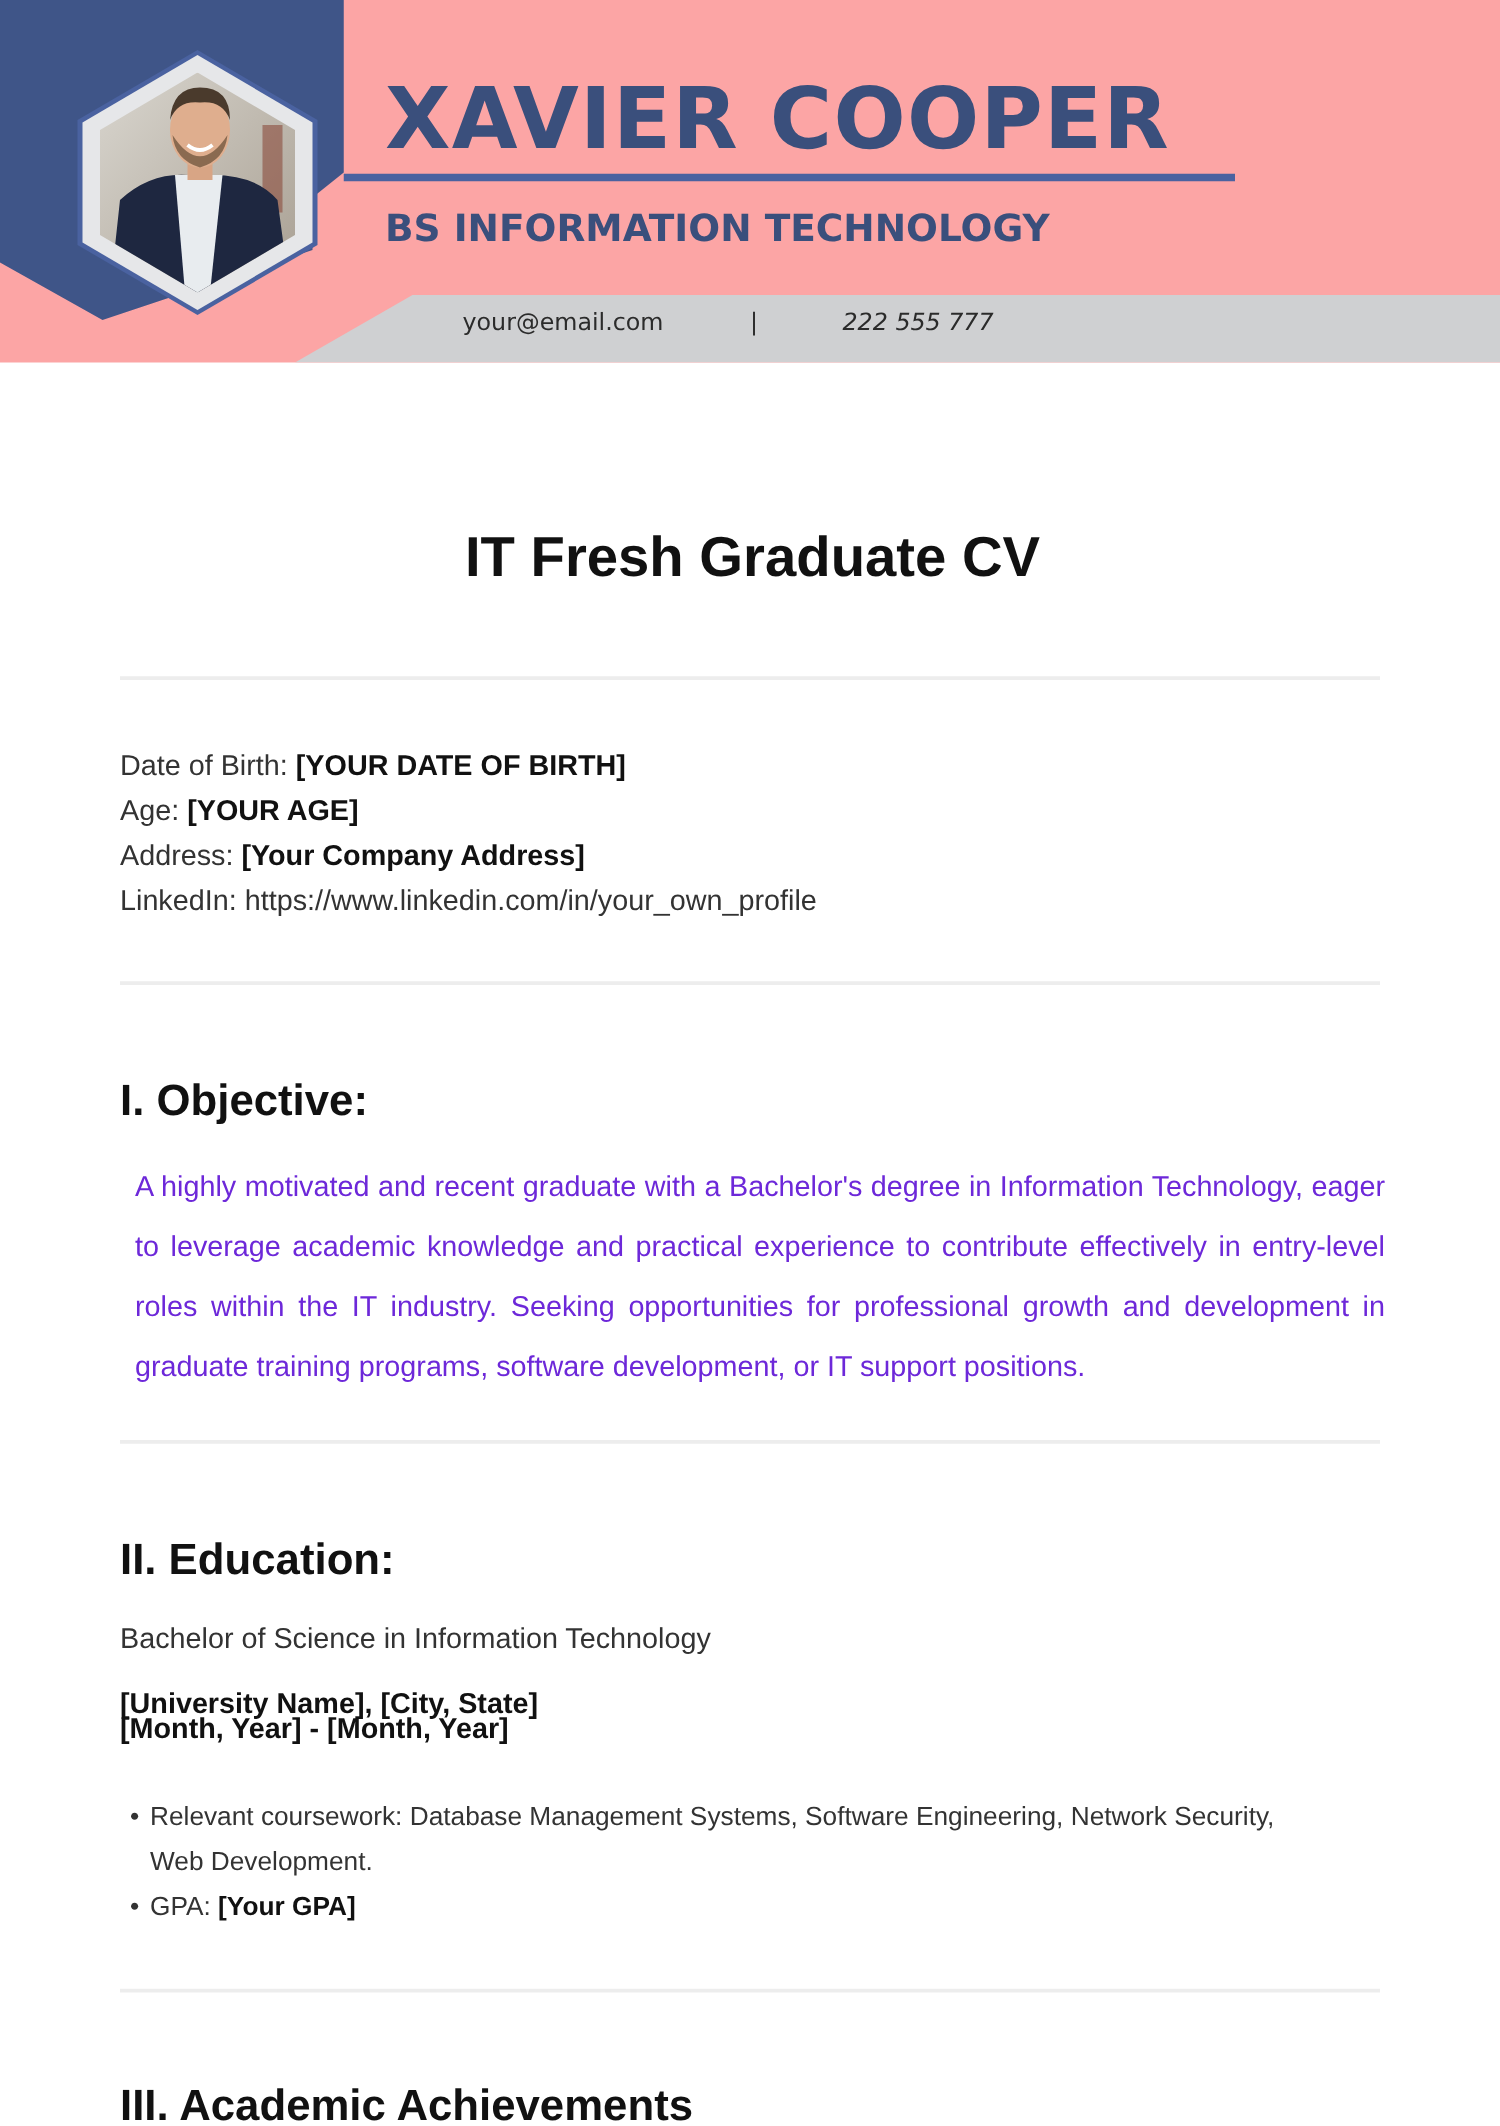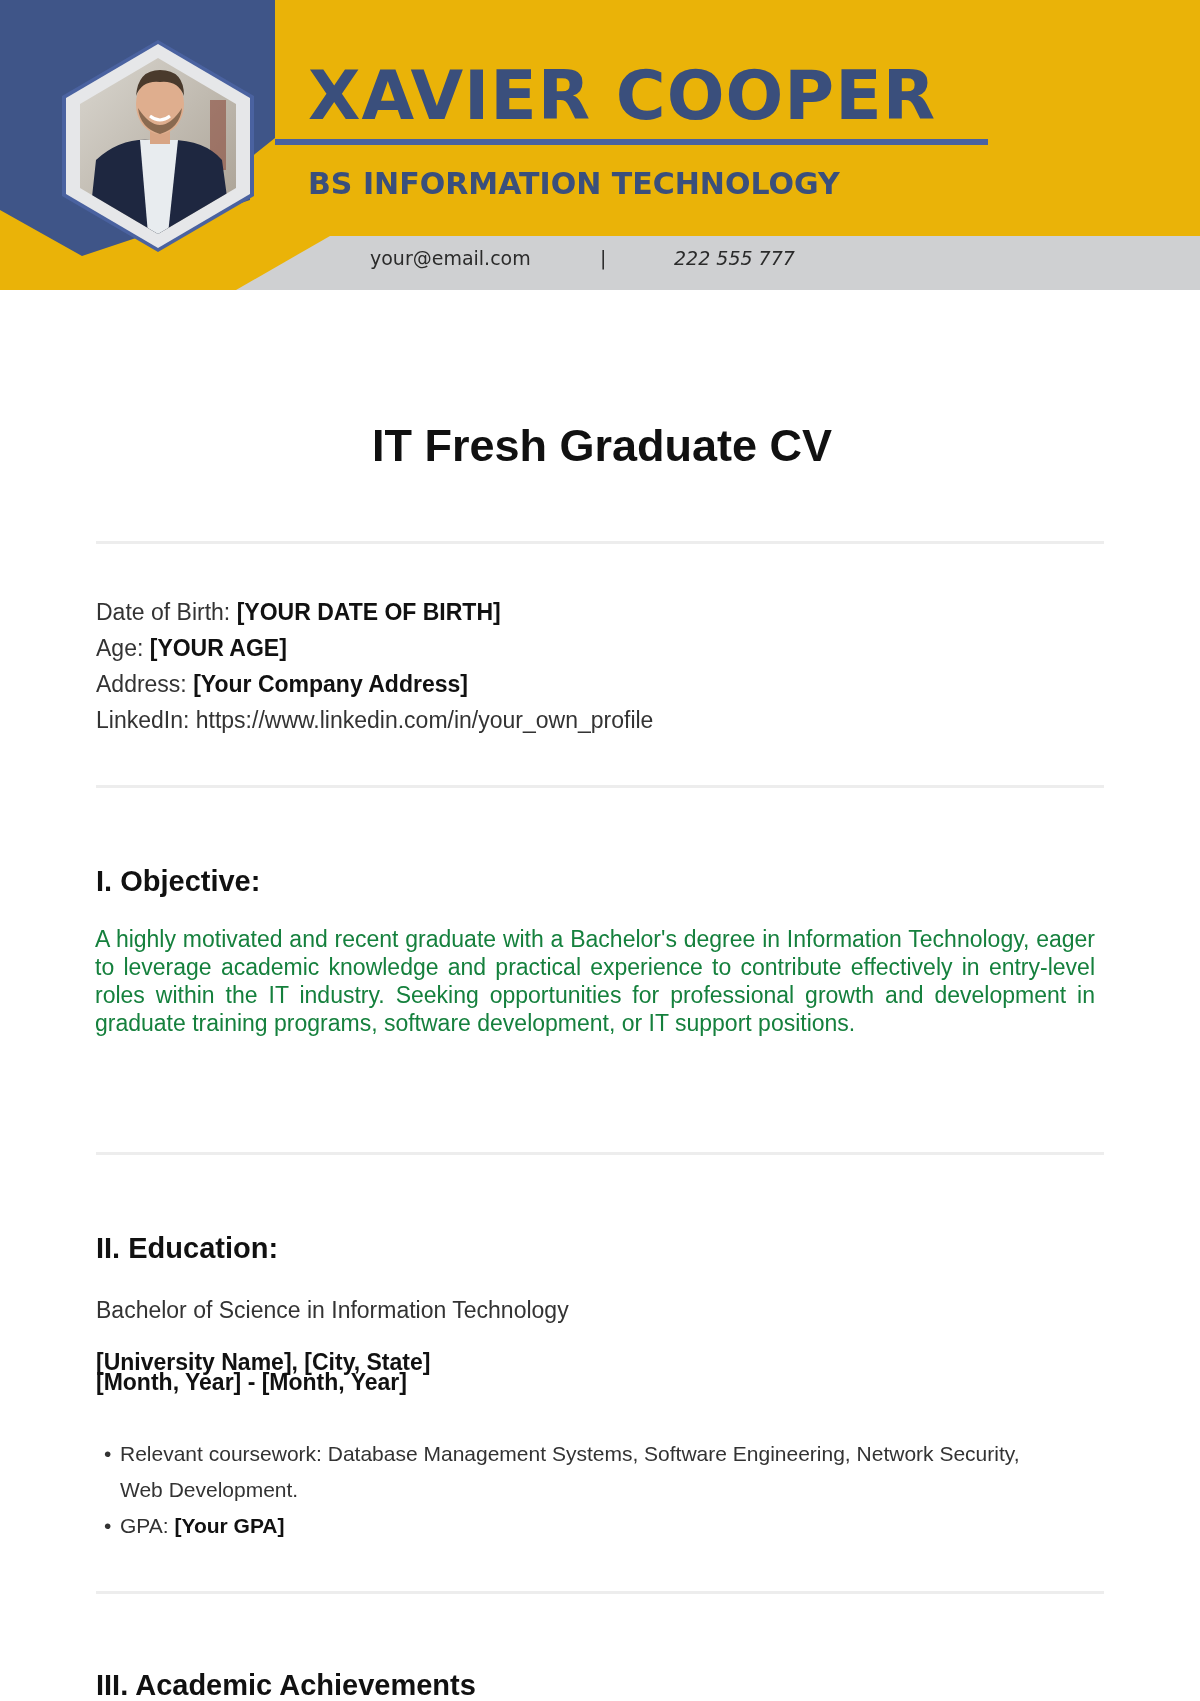--- a/index.html
+++ b/index.html
@@ -9,21 +9,21 @@
     overflow: hidden;
     background: #ffffff;
     font-family: "Liberation Sans", "DejaVu Sans", sans-serif;
     color: #2b2b2b;
     position: relative;
   }
   
   .header {
     position: absolute; left: 0; top: 0;
     width: 1200px; height: 290px;
-    background: #eab308;
+    background: #fca5a5;
     overflow: hidden;
   }
   .header svg.shapes { position: absolute; left: 0; top: 0; }
   .name {
     position: absolute; left: 308px; top: 56px;
     font-family: "DejaVu Sans", sans-serif;
     font-size: 68px; font-weight: 600; letter-spacing: 1px;
     color: #3a4f7c;
     margin: 0; line-height: 80px;
   }
@@ -54,25 +54,25 @@
     position: absolute; left: 96px; width: 1008px; height: 3px;
     background: #ededed;
   }
   .line {
     position: absolute; left: 96px; margin: 0;
     font-size: 23px; line-height: 36px; color: #333;
   }
   .line b { color: #111; font-weight: 700; }
   .section-title {
     position: absolute; left: 96px; margin: 0;
-    font-size: 29px; font-weight: 700; color: #111; line-height: 46px;
+    font-size: 35px; font-weight: 700; color: #111; line-height: 46px;
   }
   .paragraph {
-    position: absolute; left: 95px; width: 1000px; margin: 0;
-    font-size: 23px; line-height: 28px; color: #15803d;
+    position: absolute; left: 108px; width: 1000px; margin: 0;
+    font-size: 23px; line-height: 48px; color: #6d28d9;
     text-align: justify;
   }
   .bullets {
     position: absolute; left: 96px; width: 960px; margin: 0; padding: 0;
     list-style: none;
   }
   .bullets li {
     position: relative; padding-left: 24px;
     font-size: 21px; line-height: 36px; color: #333;
   }

